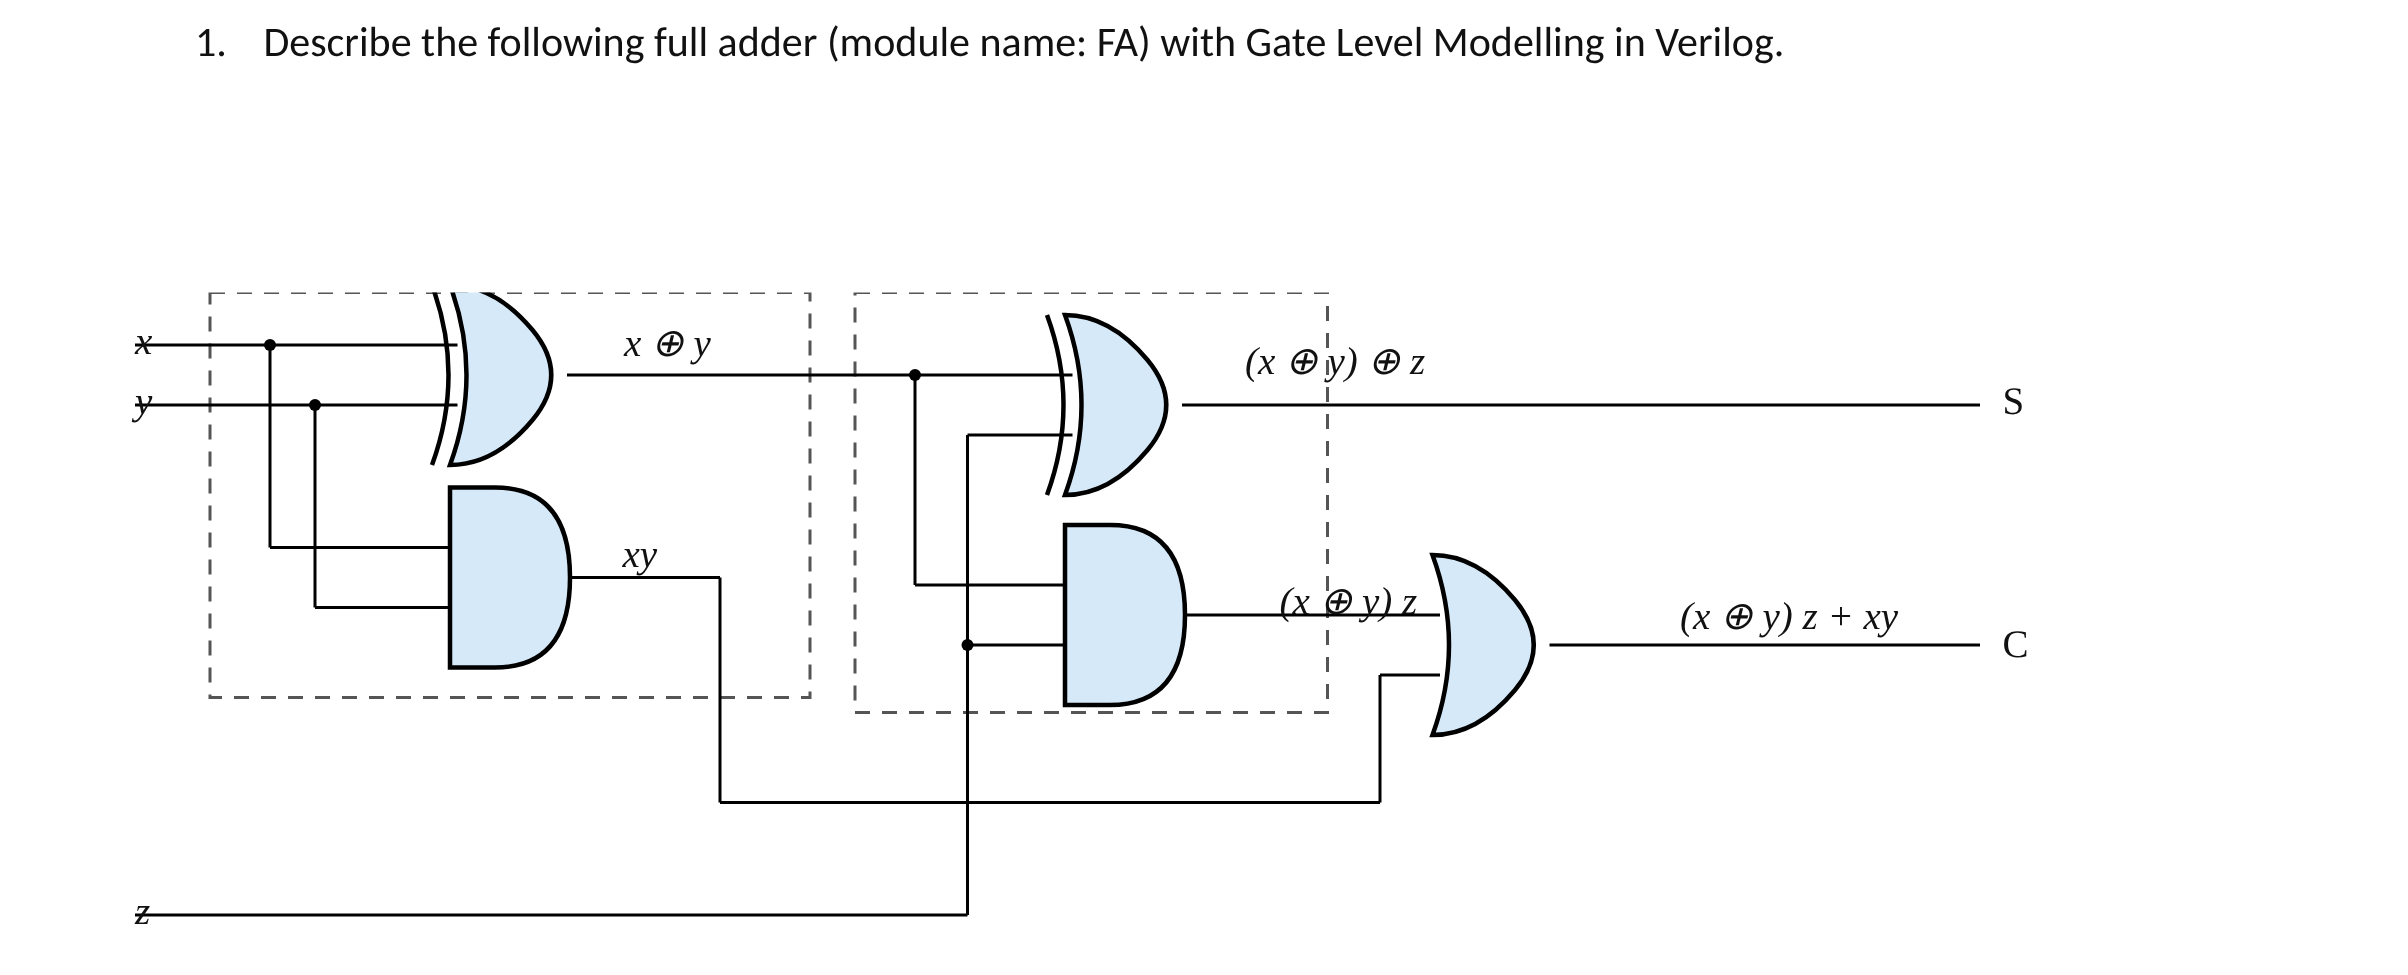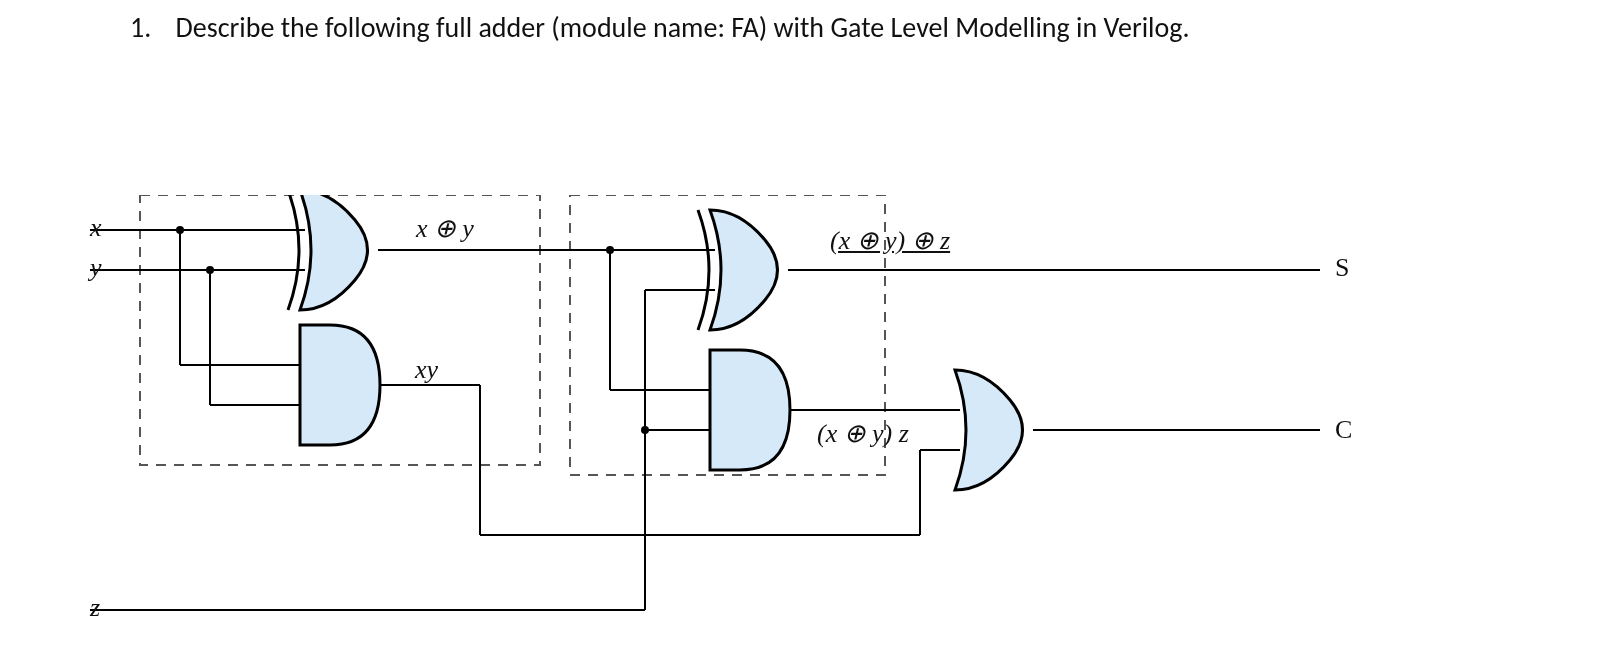--- a/index.html
+++ b/index.html
@@ -123,18 +123,19 @@
   </svg>
 
   
   <span class="label" style="left:0px; top:18px;">x</span>
   <span class="label" style="left:0px; top:58px;">y</span>
   <span class="label" style="left:0px; top:398px;">z</span>
 
   <span class="label" style="left:326px; top:18px;">x ⊕ y</span>
   <span class="label" style="left:325px; top:160px;font-style:italic;">xy</span>
 
-  <span class="label" style="left:740px; top:30px;text-decoration:underline;">(x ⊕ y) ⊕ z</span>
-  <span class="label" style="left:727px; top:190px;margin-top:33px;">(x ⊕ y) z</span>
+  <span class="label" style="left:740px; top:30px;">(x ⊕ y) ⊕ z</span>
+  <span class="label" style="left:763px; top:190px;">(x ⊕ y) z</span>
+  <span class="label" style="left:1030px; top:200px;">(x ⊕ y) z + xy</span>
 
   <span class="label label-out" style="left:1245px; top:58px;">S</span>
   <span class="label label-out" style="left:1245px; top:220px;">C</span>
 </div>
 
 </body></html>

